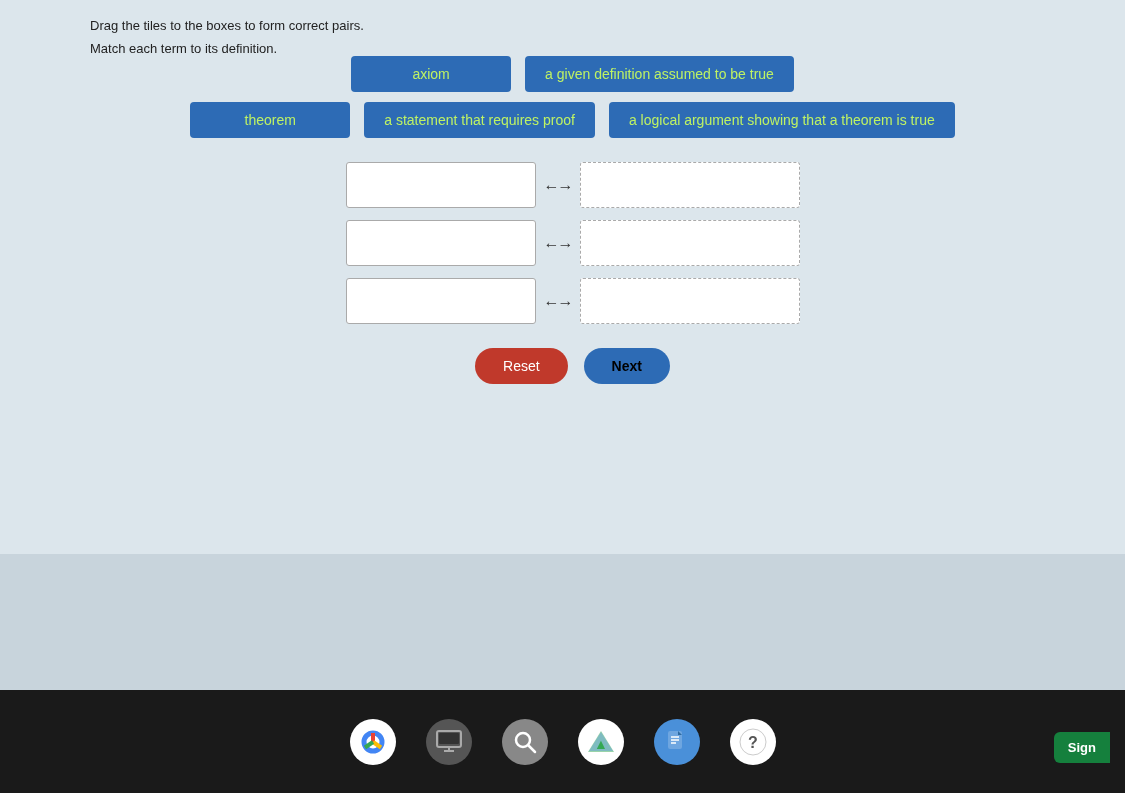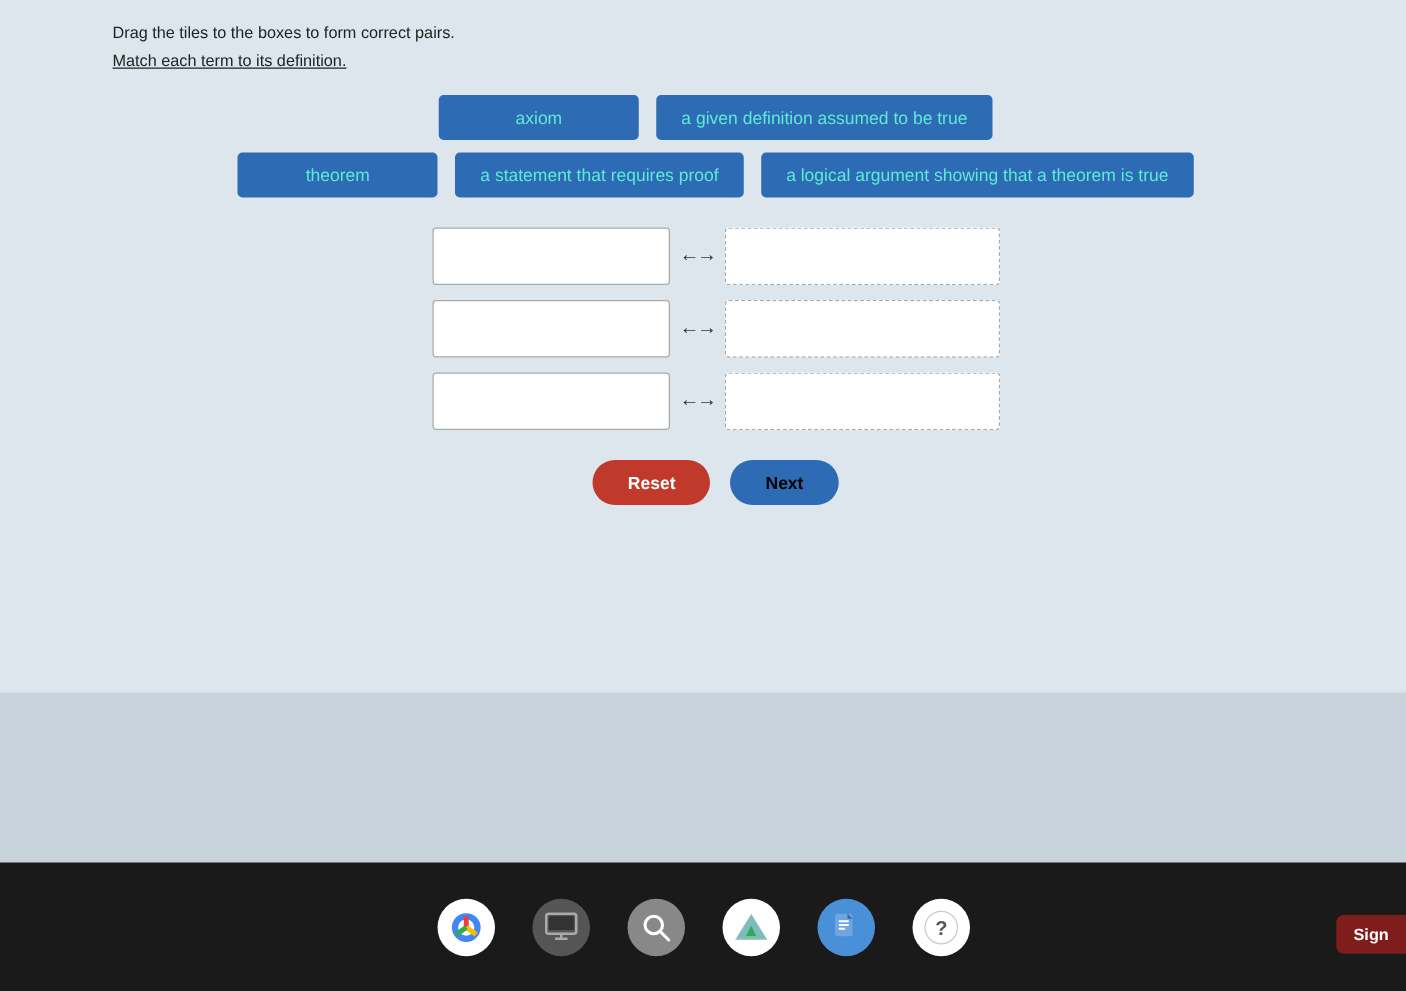--- a/index.html
+++ b/index.html
@@ -23,27 +23,25 @@
 
     .instruction-drag {
       font-size: 13px;
       color: #222;
       margin-bottom: 8px;
     }
 
     .instruction-match {
       font-size: 13px;
       color: #222;
-      margin-bottom: 20px;
-      text-decoration: underline;
     }
 
     .tile {
       background: #2d6bb5;
-      color: #5eead4;
+      color: #bef264;
       font-size: 14px;
       font-weight: 500;
       border-radius: 4px;
       padding: 10px 20px;
       min-width: 160px;
       text-align: center;
       cursor: grab;
       user-select: none;
     }
 
@@ -106,21 +104,21 @@
       margin-top: 8px;
     }
 
     .btn-reset {
       background: #c0392b;
       color: #fff;
       border: none;
       border-radius: 20px;
       padding: 10px 28px;
       font-size: 14px;
-      font-weight: 700;
+      font-weight: 400;
       cursor: pointer;
     }
 
     .btn-next {
       background: #2d6bb5;
       color: #000000;
       border: none;
       border-radius: 20px;
       padding: 10px 28px;
       font-size: 14px;
@@ -155,23 +153,23 @@
 
     .taskbar-icon.chrome { background: #fff; }
     .taskbar-icon.monitor { background: #555; color: #fff; }
     .taskbar-icon.search { background: #888; color: #fff; }
     .taskbar-icon.drive { background: #fff; }
     .taskbar-icon.docs { background: #4a90d9; color: #fff; }
     .taskbar-icon.info { background: #fff; }
 
     .sign-btn {
       position: absolute;
-      right: 0;
+      right: 15px;
       bottom: 30px;
-      background: #7f1d1d;
+      background: #15803d;
       color: #fff;
       border: none;
       border-radius: 6px 0 0 6px;
       padding: 8px 14px;
       font-size: 13px;
       font-weight: 600;
       cursor: pointer;
     }
 
     

